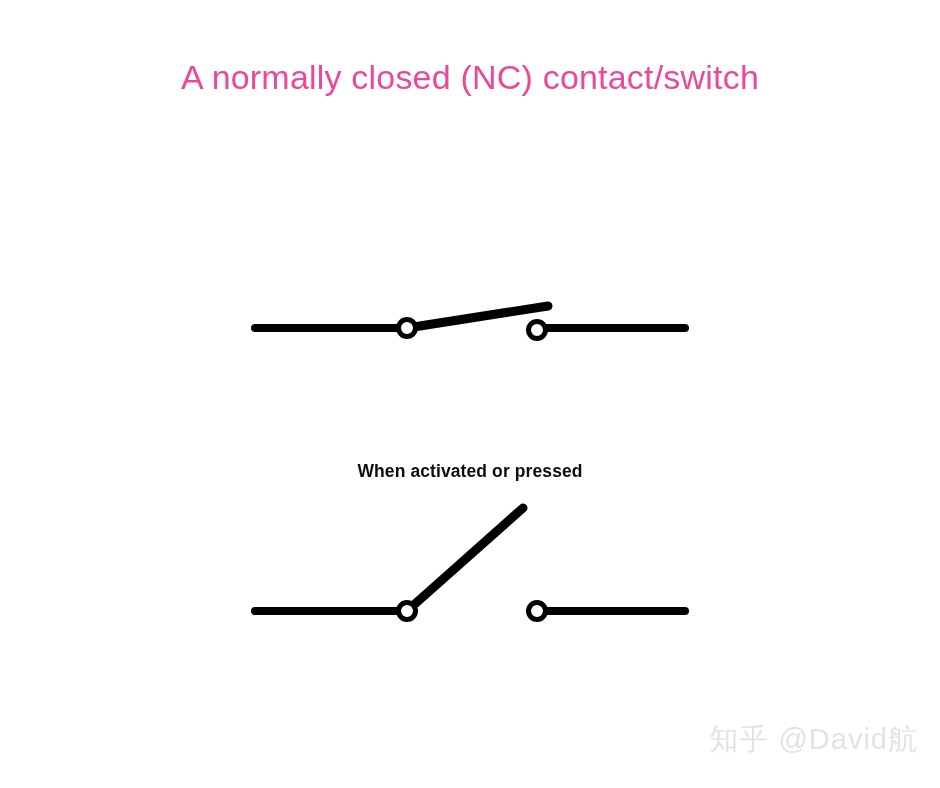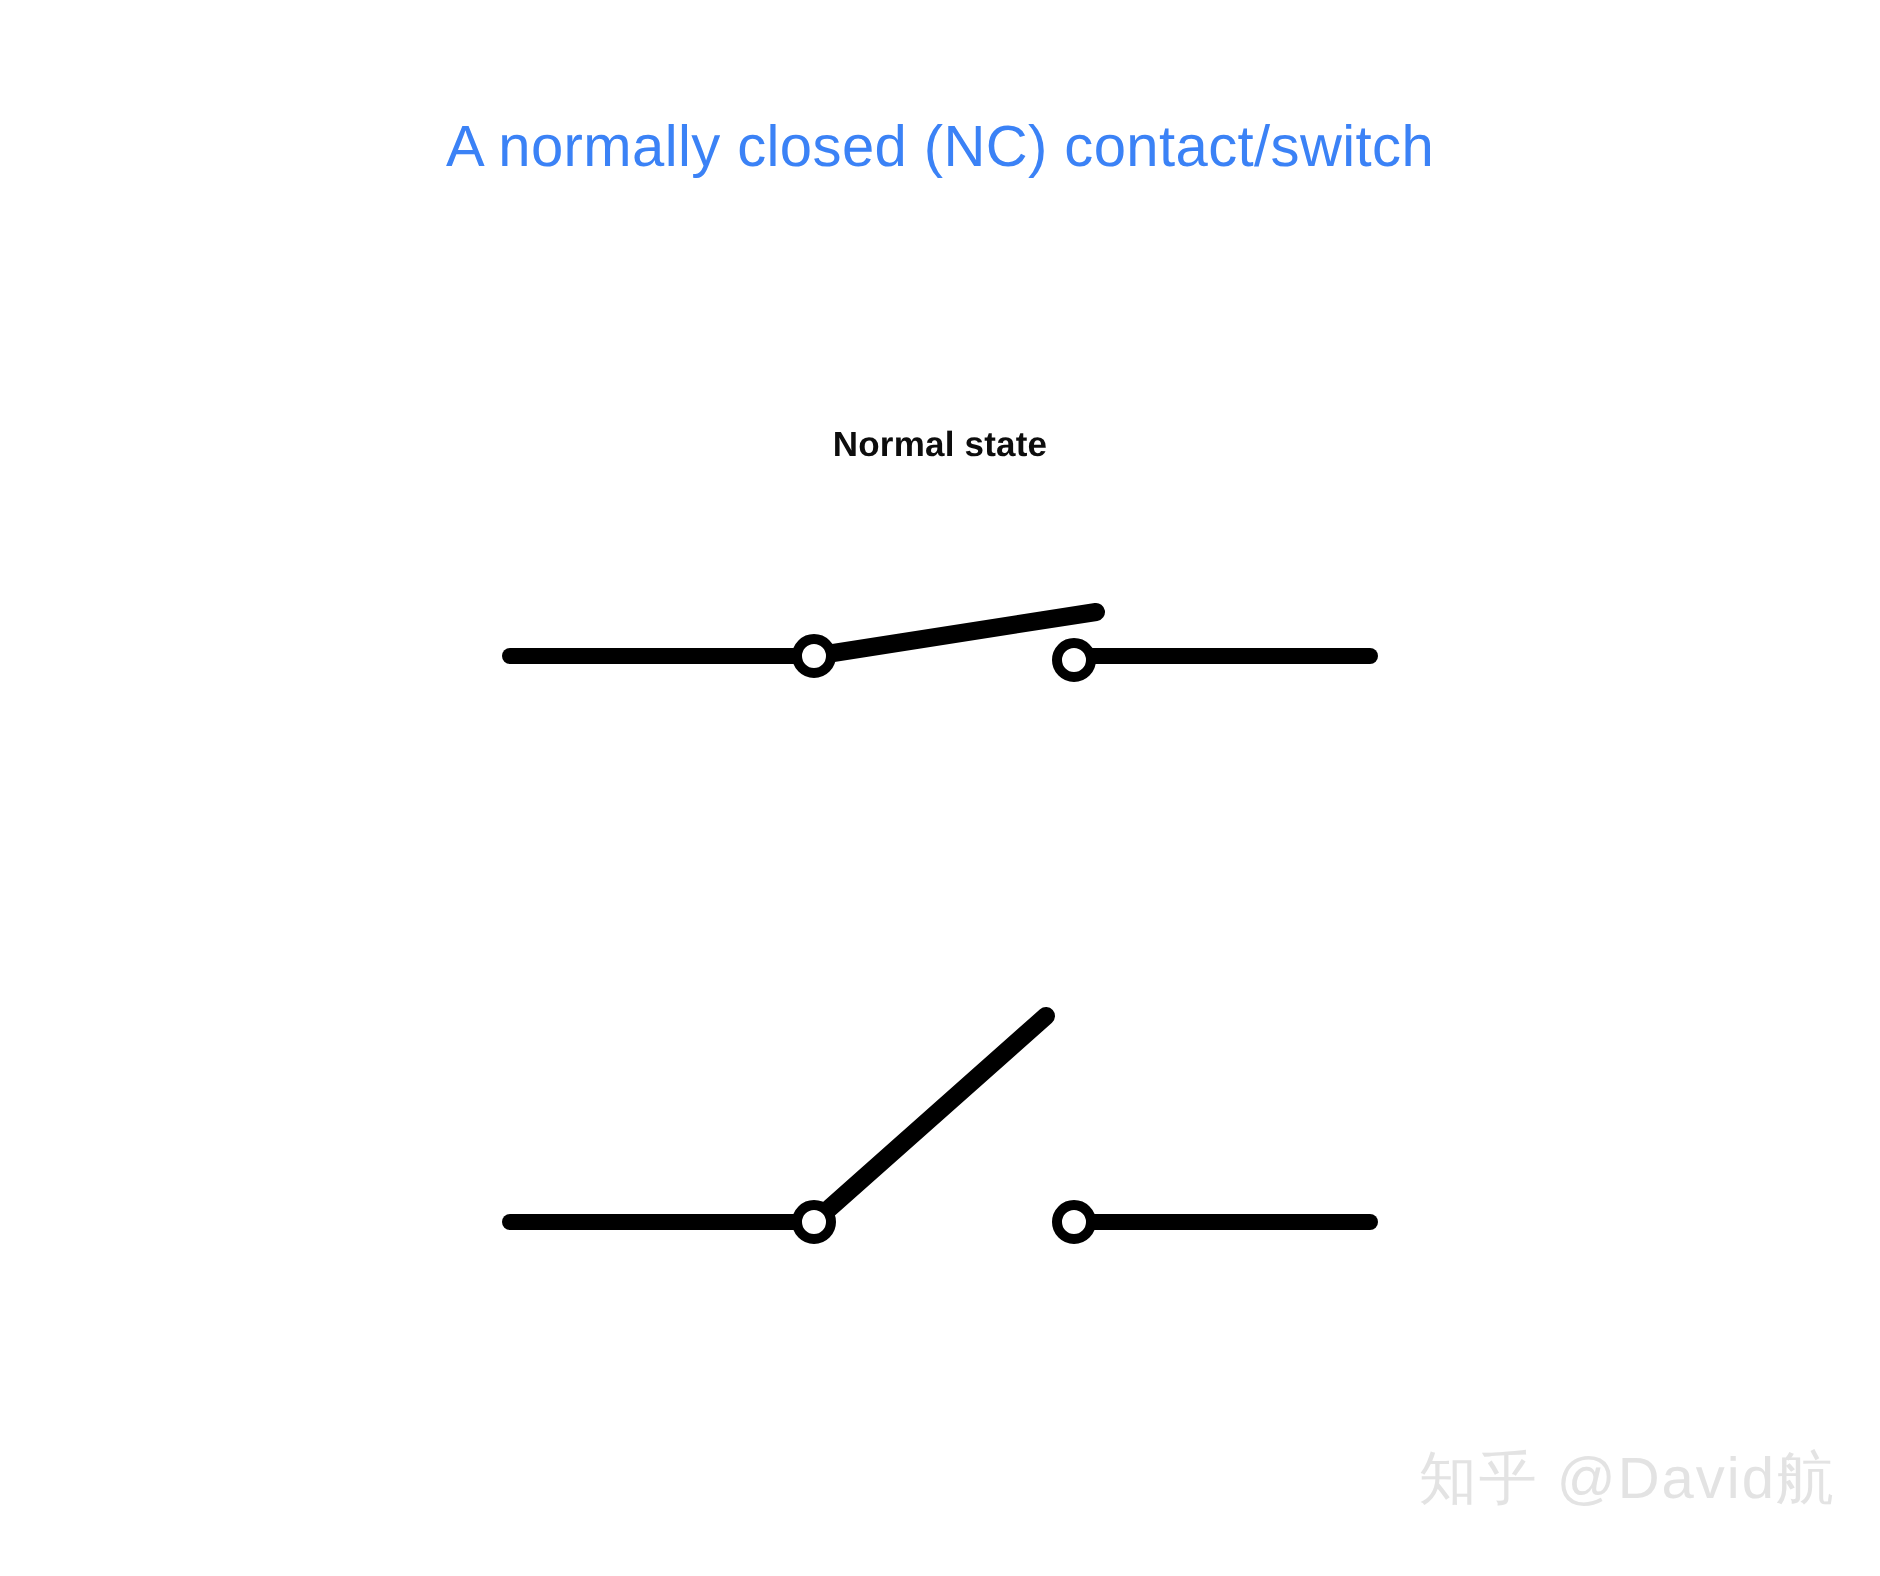--- a/index.html
+++ b/index.html
@@ -20,24 +20,24 @@
     position: absolute;
     inset: 0;
     background: #ffffff;
   }
   .title {
     position: absolute;
     top: 58px;
     left: 0;
     width: 940px;
     text-align: center;
-    font-size: 29px;
+    font-size: 34px;
     font-weight: 300;
     letter-spacing: 0.2px;
-    color: #3b82f6;
+    color: #ec4899;
     white-space: nowrap;
   }
   .state-label {
     position: absolute;
     left: 0;
     width: 940px;
     text-align: center;
     font-size: 17.5px;
     font-weight: 700;
     letter-spacing: 0.1px;
@@ -67,22 +67,22 @@
     user-select: none;
   }
 </style>
 </head>
 <body>
 
 <div id="page">
 
   <div class="title">A normally closed (NC) contact/switch</div>
 
-  <div class="state-label label-normal">Normal state</div>
 
+  <div class="state-label label-pressed">When activated or pressed</div>
 
   <svg class="diagram" viewBox="0 0 940 788" width="940" height="788">
 
     <g>
       <line stroke="#000000" stroke-width="8" stroke-linecap="round" x1="255" y1="328" x2="407" y2="328"></line>
       <line stroke="#000000" stroke-width="8" stroke-linecap="round" x1="537" y1="328" x2="685" y2="328"></line>
       <line stroke="#000000" stroke-width="9" stroke-linecap="round" x1="407" y1="328" x2="548" y2="306"></line>
       <circle cx="407" cy="328" r="8.5" fill="#ffffff" stroke="#000000" stroke-width="5"></circle>
       <circle cx="537" cy="330" r="8.5" fill="#ffffff" stroke="#000000" stroke-width="5"></circle>
     </g>

